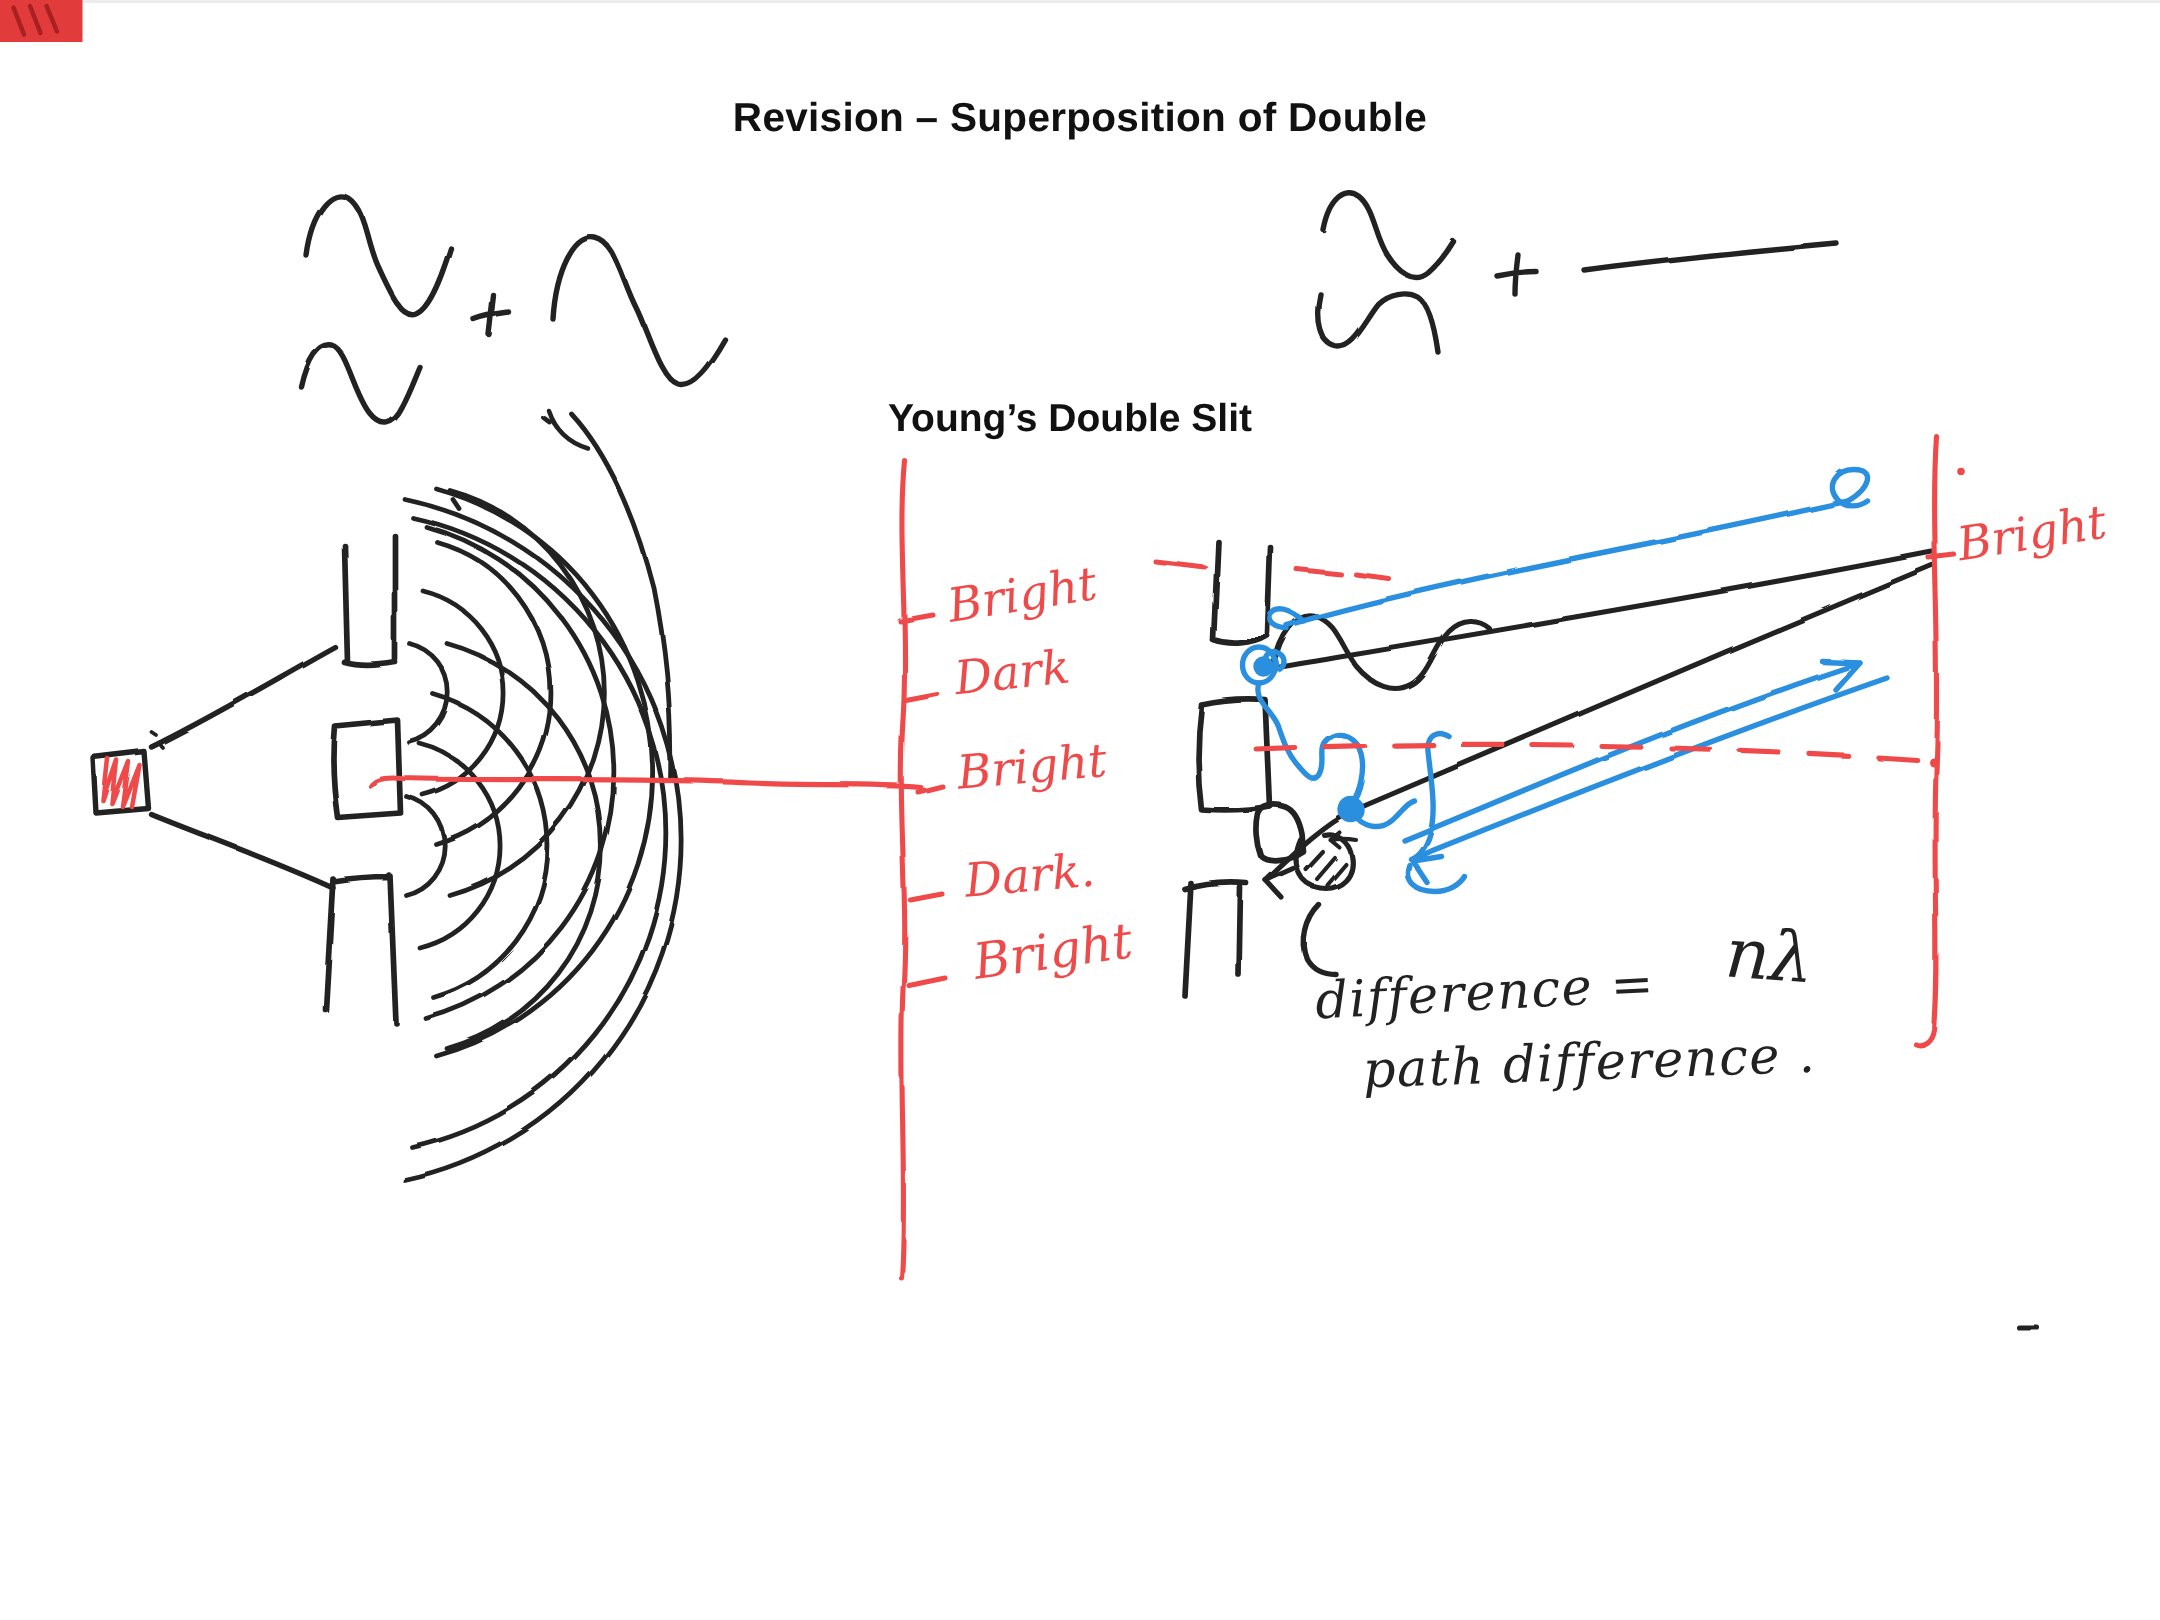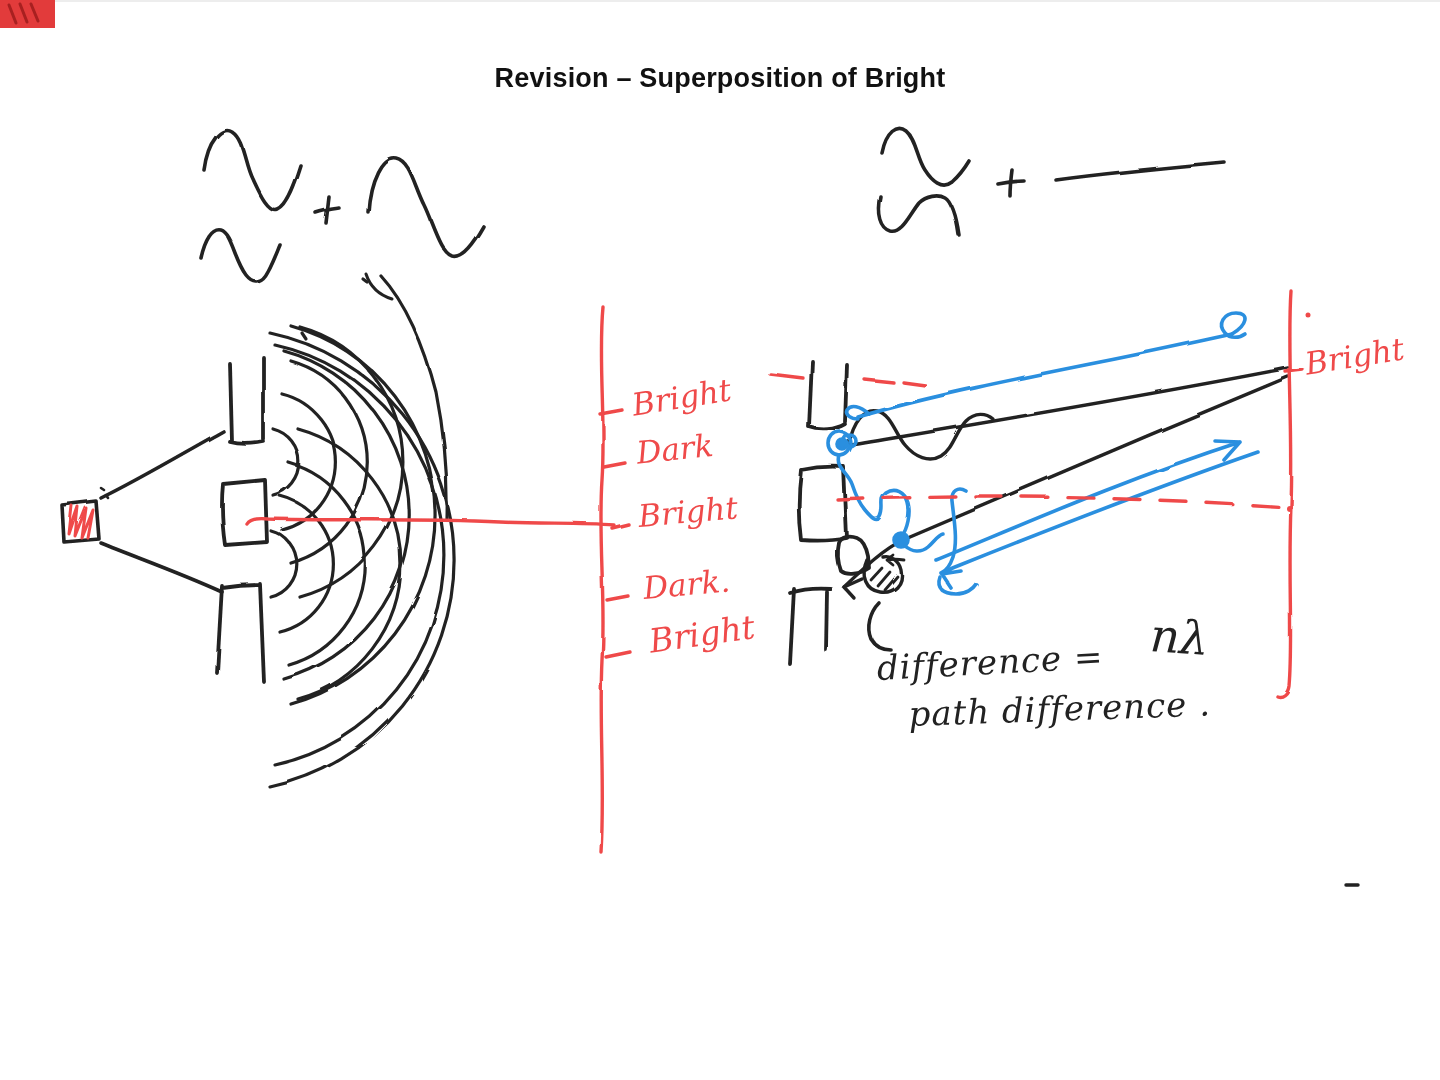--- a/index.html
+++ b/index.html
@@ -137,21 +137,22 @@
           <circle cx="1308" cy="315" r="2.5" fill="#ef4a4a" stroke="none"></circle>
           <path d="M1291,291 C1287,350 1294,430 1291,505 C1288,580 1293,640 1289,686 C1288,694 1282,698 1277,696"></path>
           <path d="M1286,372 L1303,370"></path>
         </g>
       </g>
 
       <path d="M1347,886 L1359,886" stroke="#222" stroke-width="3.4"></path>
     </g>
   </svg>
 
-  <div id="title" class="heading">Revision – Superposition of Bright</div>
+  <div id="title" class="heading">Revision – Superposition of Double</div>
+  <div id="subtitle" class="heading">Young’s Double Slit</div>
 
   <div class="hand red lbl1">Bright</div>
   <div class="hand red lbl2">Dark</div>
   <div class="hand red lbl3">Bright</div>
   <div class="hand red lbl4">Dark.</div>
   <div class="hand red lbl5">Bright</div>
 
   <div class="hand red lblR">Bright</div>
 
   <div class="hand black ann1">difference =</div>

